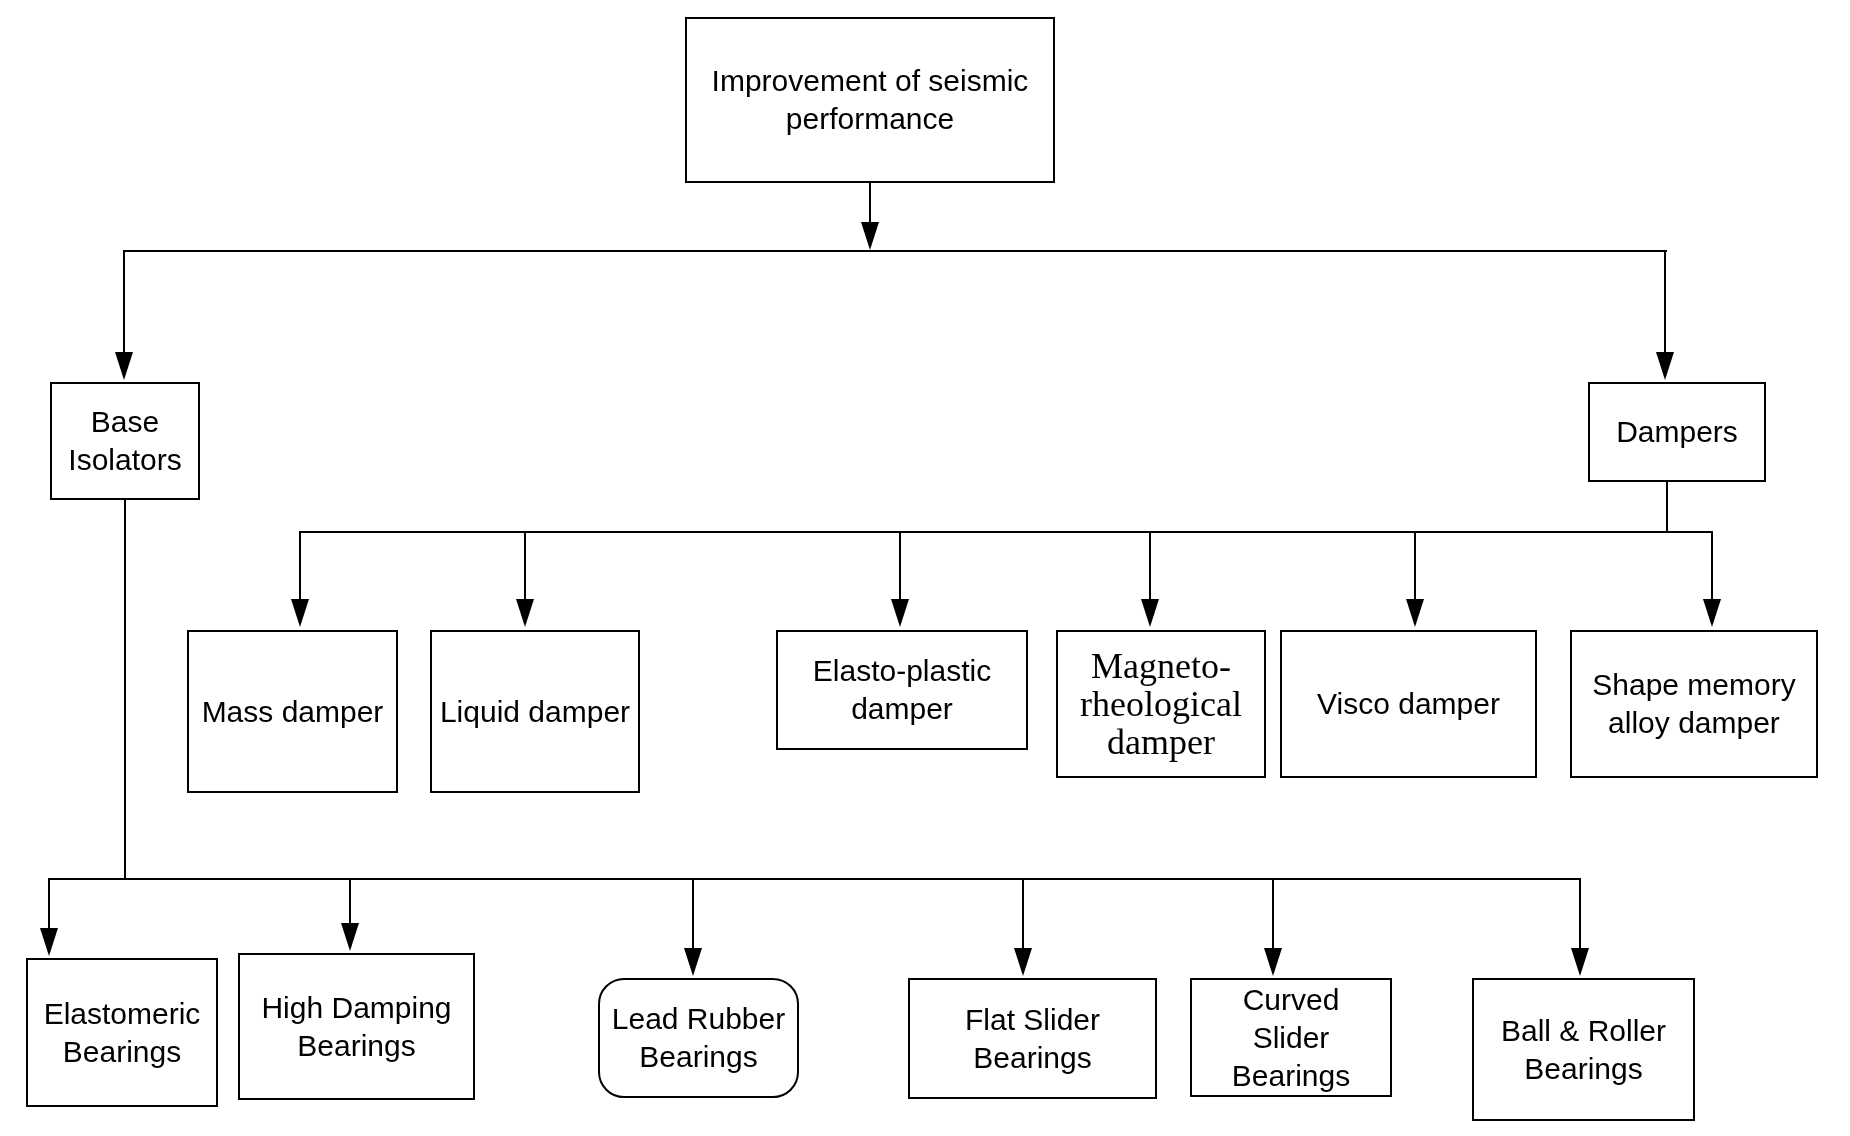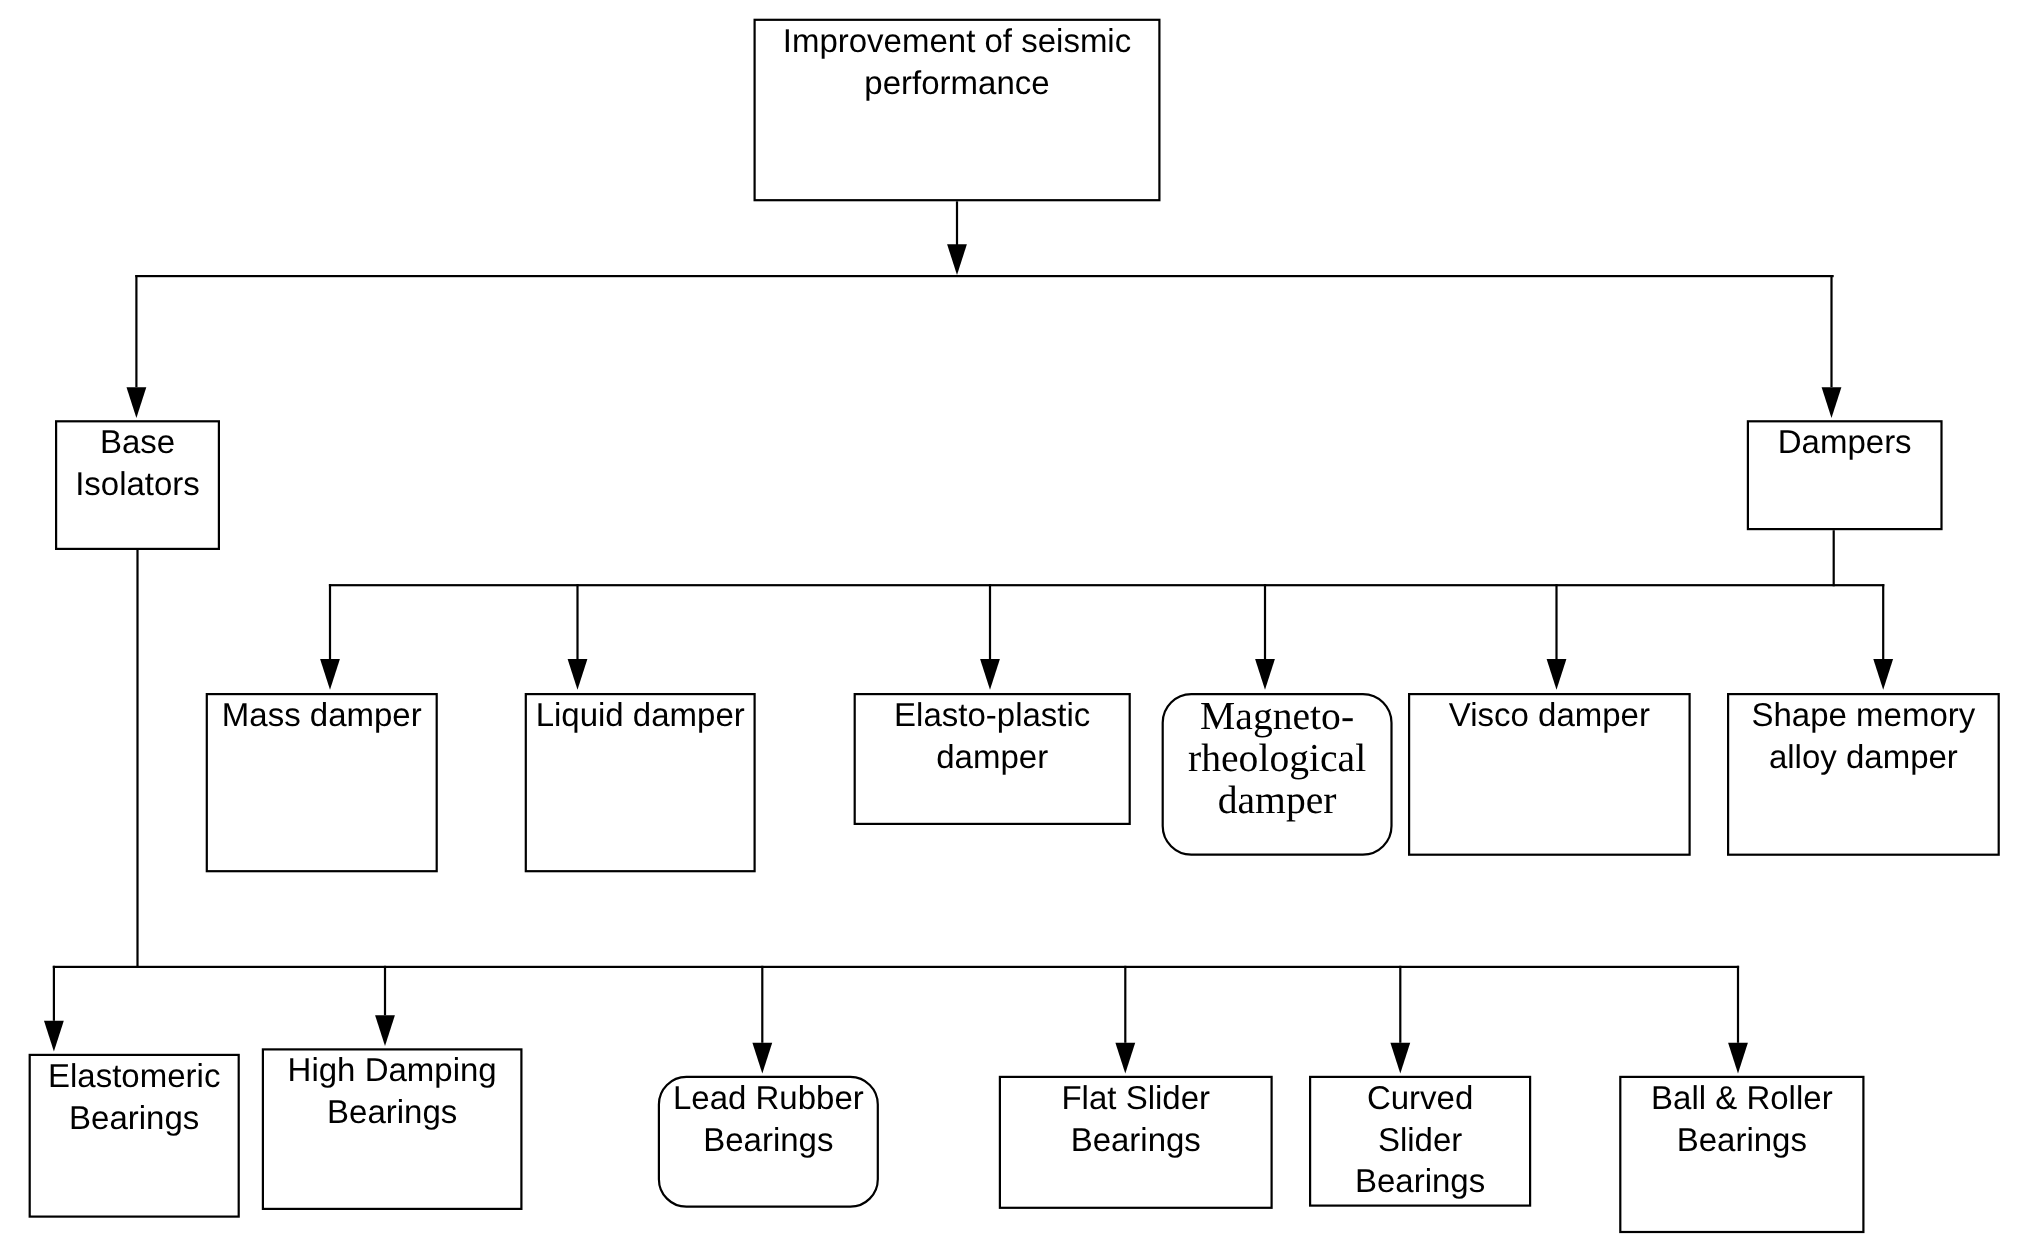--- a/index.html
+++ b/index.html
@@ -11,21 +11,21 @@
     font-family: "Liberation Sans", sans-serif;
     color: #000000;
     overflow: hidden;
   }
   .node {
     position: absolute;
     box-sizing: border-box;
     border: 2px solid #000000;
     background: #ffffff;
     display: flex;
-    align-items: flex-start;
+    align-items: center;
     justify-content: center;
     text-align: center;
   }
   .lbl {
     display: inline-block;
     font-size: 30px;
     line-height: 38px;
     max-width: calc(100% - 12px);
     letter-spacing: 0px;
   }
@@ -61,29 +61,29 @@
   </div>
 
   <div class="node" style="left:1588px; top:382px; width:178px; height:100px;">
     <span class="lbl">Dampers</span>
   </div>
 
   <div class="node" style="left:187px; top:630px; width:211px; height:163px;">
     <span class="lbl">Mass damper</span>
   </div>
 
-  <div class="node" style="left:430px; top:630px; width:210px; height:163px;margin-left:47px;">
+  <div class="node" style="left:430px; top:630px; width:210px; height:163px;">
     <span class="lbl">Liquid damper</span>
   </div>
 
   <div class="node" style="left:776px; top:630px; width:252px; height:120px;">
     <span class="lbl">Elasto-plastic damper</span>
   </div>
 
-  <div class="node" style="left:1056px; top:630px; width:210px; height:148px;border-radius:27px;">
+  <div class="node" style="left:1056px; top:630px; width:210px; height:148px;">
     <span class="lbl serif">Magneto-rheological damper</span>
   </div>
 
   <div class="node" style="left:1280px; top:630px; width:257px; height:148px;">
     <span class="lbl">Visco damper</span>
   </div>
 
   <div class="node" style="left:1570px; top:630px; width:248px; height:148px;">
     <span class="lbl">Shape memory alloy damper</span>
   </div>

